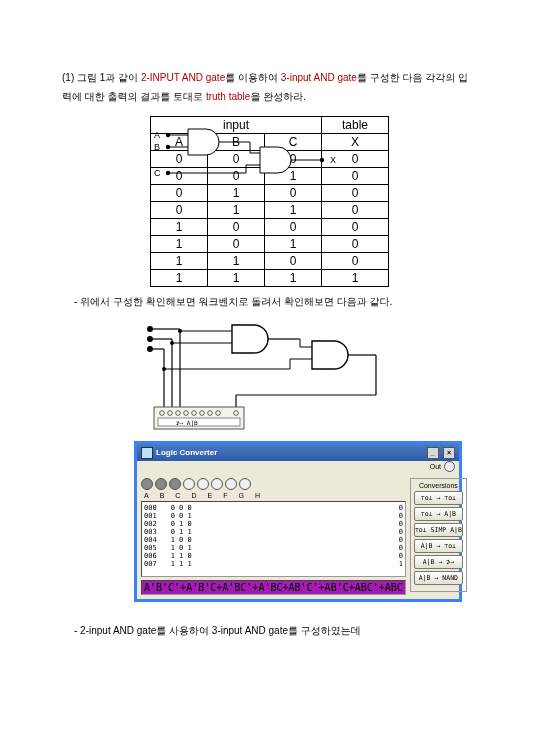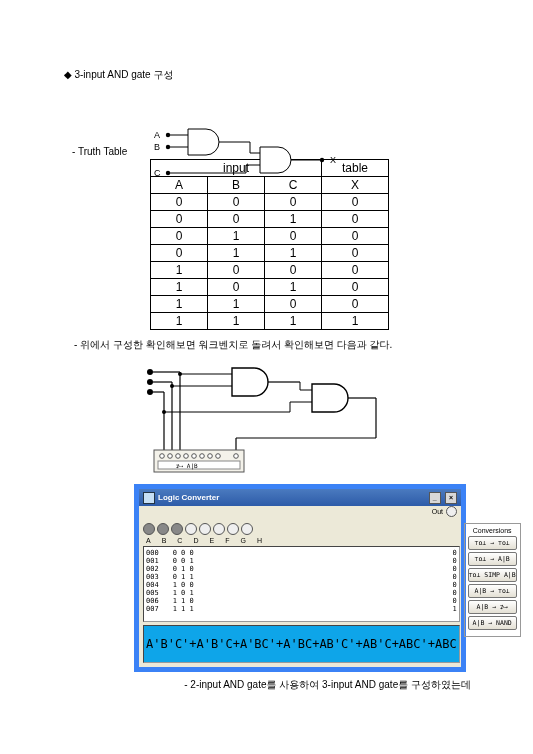--- a/index.html
+++ b/index.html
@@ -53,21 +53,21 @@
     margin: 8px 0 6px 12px;
   }
   .diagram2 {
     margin: 2px 0 0 78px;
     width: 260px;
     height: 116px;
   }
   .lc-window {
     margin: 6px 0 0 72px;
     width: 322px;
-    border: 5px solid #3b82f6;
+    border: 3px solid #3b82f6;
     font-size: 8px;
     background: #ece9d8;
   }
   .lc-title {
     height: 15px;
     background: linear-gradient(#4a7abf, #2d5ba8);
     color: #fff;
     font-weight: bold;
     padding: 1px 4px;
     display: flex;
@@ -106,25 +106,25 @@
     display: flex;
     font-family: monospace;
     font-size: 7px;
     line-height: 8px;
     padding: 2px;
     gap: 14px;
   }
   .lc-col { white-space: pre; }
   .lc-expr {
     margin-top: 3px;
-    background: #0ea5e9;
+    background: #a21caf;
     border: 1px inset #999;
-    padding: 11px 2px;
+    padding: 1px 2px;
     font-family: monospace;
-    font-size: 12px;
+    font-size: 10px;
     overflow: hidden;
     white-space: nowrap;
   }
   .lc-right {
     width: 112px;
   }
   .grp {
     border: 1px solid #999;
     padding: 3px 3px 4px 3px;
   }
@@ -144,38 +144,39 @@
     border: 1px solid #777;
     background: linear-gradient(#fff,#e4e0d4);
     border-radius: 2px;
     display: flex;
     align-items: center;
     justify-content: center;
     font-size: 6.5px;
     font-family: monospace;
   }
   .note2 {
-    margin: 4px 0 0 12px;
+    margin: 20px 0 0 12px;
     line-height: 1.8;
-    text-align: right;
   }
   .out-area {
     display:flex; justify-content:flex-end; align-items:center; gap:3px;
     padding: 0 4px 2px 0;
     font-size:7px;
   }
   .out-circ { width:9px;height:9px;border:1px solid #555;border-radius:50%;background:#efefef; }
 </style>
 </head>
 <body>
 
 <div class="page">
 
-
-  <div class="sec-title">◆ 3-input AND gate 구성</div>
+  <div class="intro">
+    <span>(1) 그림 1과 같이 </span><span class="red">2-INPUT AND gate</span><span>를 이용하여 </span><span class="red">3-input AND gate</span><span>를 구성한 다음 각각의 입력에 대한 출력의 결과를 토대로 </span><span class="red">truth table</span><span>을 완성하라.</span>
+  </div>
+
 
   
   <svg class="diagram-gate1" viewBox="0 0 190 60">
 
     <text x="0" y="10" font-size="9">A</text>
     <text x="0" y="22" font-size="9">B</text>
     <text x="0" y="48" font-size="9">C</text>
     <circle cx="14" cy="7" r="2.2" fill="#000"></circle>
     <circle cx="14" cy="19" r="2.2" fill="#000"></circle>
     <circle cx="14" cy="45" r="2.2" fill="#000"></circle>
@@ -192,21 +193,20 @@
     <line x1="16" y1="45" x2="92" y2="45" stroke="#000"></line>
     <line x1="92" y1="45" x2="92" y2="37" stroke="#000"></line>
     <line x1="92" y1="37" x2="106" y2="37" stroke="#000"></line>
 
     <path d="M106 19 h18 a13 13 0 0 1 0 26 h-18 z" fill="#fff" stroke="#000"></path>
     <line x1="137" y1="32" x2="166" y2="32" stroke="#000"></line>
     <circle cx="168" cy="32" r="2.2" fill="#000"></circle>
     <text x="176" y="35" font-size="9">X</text>
   </svg>
 
-  <div class="truth-label">- Truth Table</div>
 
   <table class="truth">
     <tbody>
         <tr>
       <th class="in" colspan="3">input</th>
       <th class="out">table</th>
     </tr>
     <tr>
       <th class="in">A</th>
       <th class="in">B</th>

